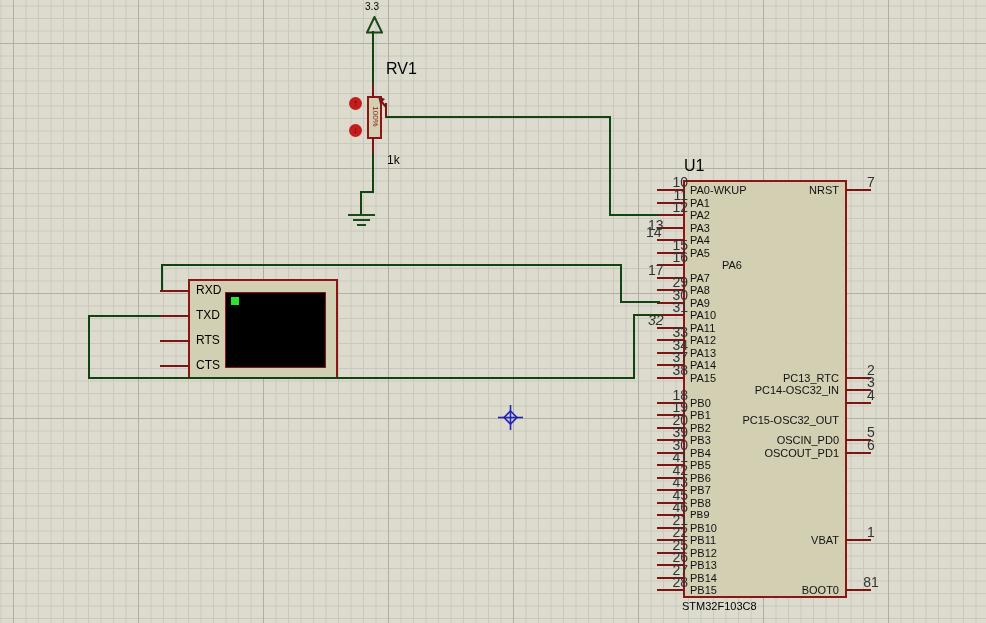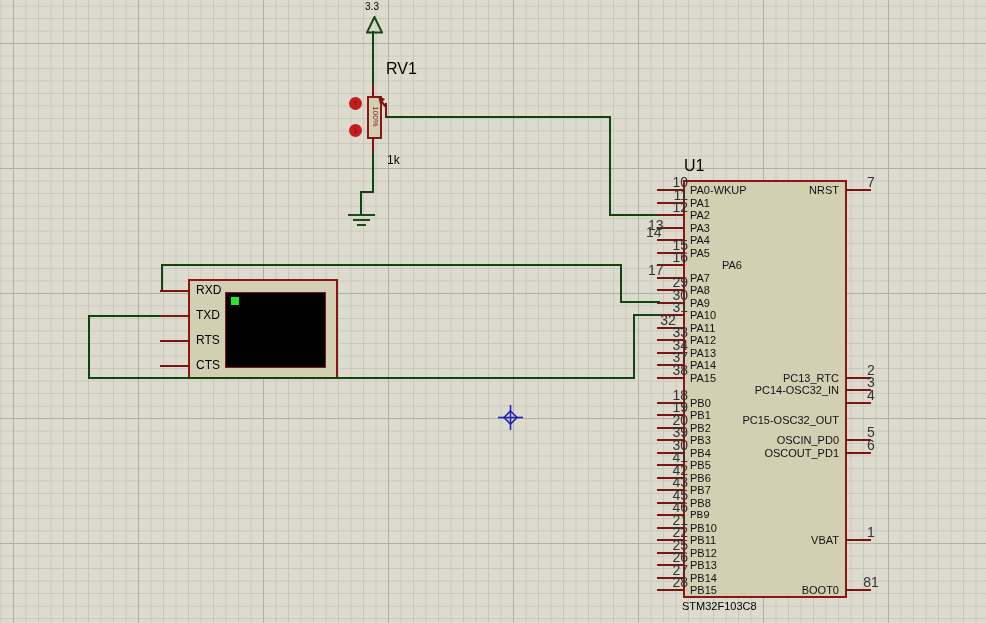--- a/index.html
+++ b/index.html
@@ -124,21 +124,21 @@
       <div class="wire h" style="left: 657px; top: 289px; width: 26px; background: rgb(125, 20, 20);"></div>
       <div class="pin-num" style="left: 638px; top: 276px; width: 40px; text-align: right;">29</div>
       <div class="pin-name" style="left: 690px; top: 284px;">PA8</div>
       <div class="wire h" style="left: 657px; top: 301.5px; width: 26px; background: rgb(125, 20, 20);"></div>
       <div class="pin-num" style="left: 638px; top: 288.5px; width: 40px; text-align: right;">30</div>
       <div class="pin-name" style="left: 690px; top: 296.5px;">PA9</div>
       <div class="wire h" style="left: 657px; top: 314px; width: 26px; background: rgb(125, 20, 20);"></div>
       <div class="pin-num" style="left: 638px; top: 301px; width: 40px; text-align: right;">31</div>
       <div class="pin-name" style="left: 690px; top: 309px;">PA10</div>
       <div class="wire h" style="left: 657px; top: 326.5px; width: 26px; background: rgb(125, 20, 20);"></div>
-      <div class="pin-num" style="left: 638px; top: 313.5px; width: 40px; text-align: center;">32</div>
+      <div class="pin-num" style="left: 638px; top: 313.5px; width: 40px; text-align: left; font-style: italic;">32</div>
       <div class="pin-name" style="left: 690px; top: 321.5px;">PA11</div>
       <div class="wire h" style="left: 657px; top: 339px; width: 26px; background: rgb(125, 20, 20);"></div>
       <div class="pin-num" style="left: 638px; top: 326px; width: 40px; text-align: right;">33</div>
       <div class="pin-name" style="left: 690px; top: 334px;">PA12</div>
       <div class="wire h" style="left: 657px; top: 351.5px; width: 26px; background: rgb(125, 20, 20);"></div>
       <div class="pin-num" style="left: 638px; top: 338.5px; width: 40px; text-align: right;">34</div>
       <div class="pin-name" style="left: 690px; top: 346.5px;">PA13</div>
       <div class="wire h" style="left: 657px; top: 364px; width: 26px; background: rgb(125, 20, 20);"></div>
       <div class="pin-num" style="left: 638px; top: 351px; width: 40px; text-align: right;">37</div>
       <div class="pin-name" style="left: 690px; top: 359px;">PA14</div>

